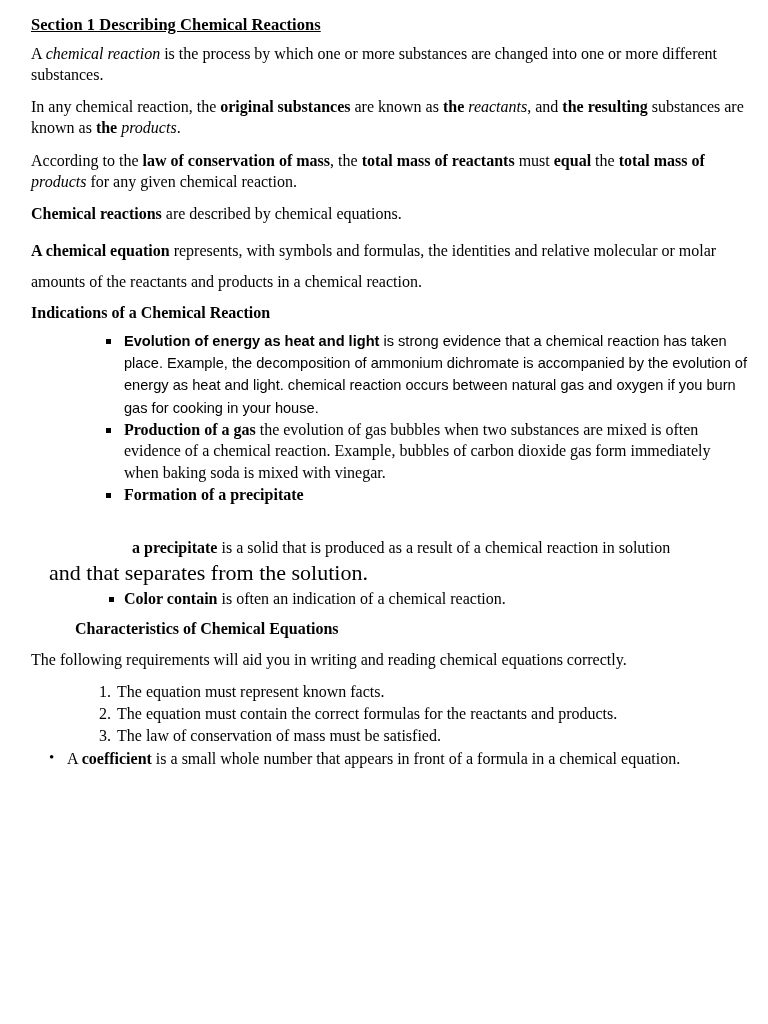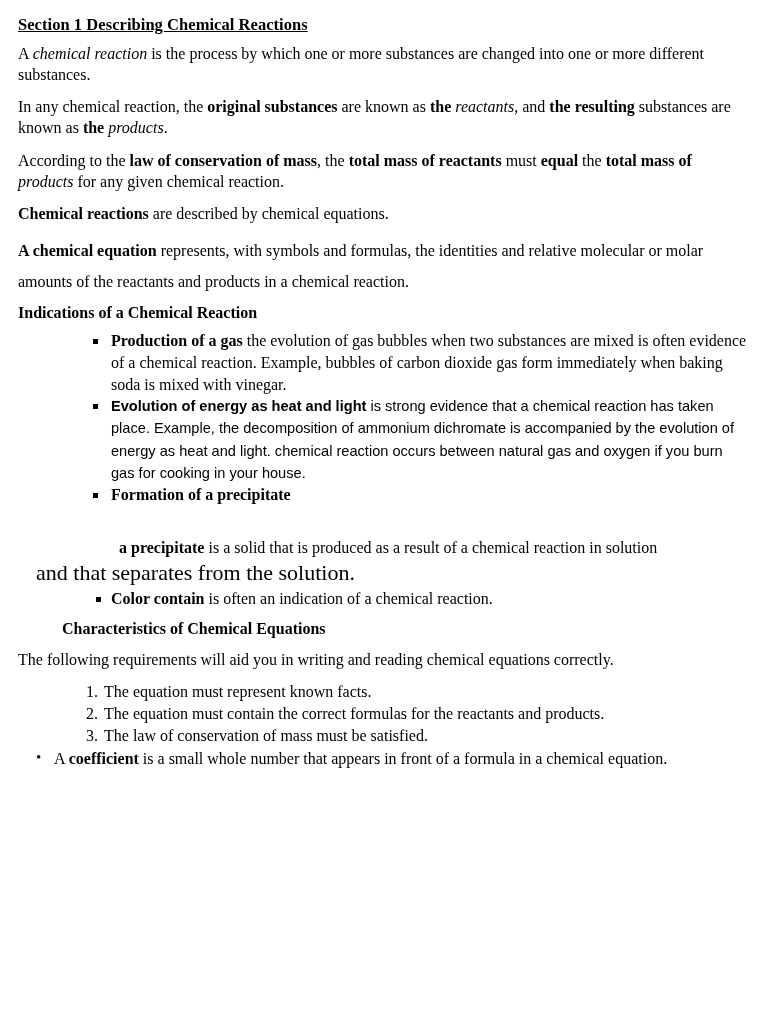--- a/index.html
+++ b/index.html
@@ -13,21 +13,21 @@
     font-family: "Liberation Serif", "DejaVu Serif", serif;
     color: #000000;
     -webkit-font-smoothing: none;
   }
   .page {
     position: relative;
     width: 768px;
     height: 748px;
     background: #ffffff;
     box-sizing: border-box;
-    padding: 14px 20px 0 18px;
+    padding: 14px 20px 0 31px;
   }
 
   
   .h-underline {
     font-size: 16.5px;
     font-weight: bold;
     text-decoration: underline;
     line-height: 1.28;
     margin: 0 0 8px 0;
     letter-spacing: 0.05px;
@@ -158,33 +158,33 @@
   </p>
 
   <p class="body loose">
     <b>A chemical equation</b><span> represents, with symbols and formulas, the identities and relative molecular or molar amounts of the reactants and products in a chemical reaction.</span>
   </p>
 
   <h2 class="h-bold">Indications of a Chemical Reaction</h2>
 
   <ul class="sq-list">
 
-    <li class="sq-item serif">
-      <span class="sq-line">
-        <b>Production of a gas</b><span> the evolution of gas bubbles when two substances are mixed is often evidence of a chemical reaction.</span>
-      </span>
-      <span class="sq-line">Example, bubbles of carbon dioxide gas form immediately when baking soda is mixed with vinegar.</span>
-    </li>
-
     <li class="sq-item sans">
       <span class="sq-line">
         <b>Evolution of energy as heat and light</b><span> is strong evidence that a chemical reaction has taken place.</span>
       </span>
       <span class="sq-line">Example, the decomposition of ammonium dichromate is accompanied by the evolution of energy as heat and light.</span>
       <span class="sq-line">chemical reaction occurs between natural gas and oxygen if you burn gas for cooking in your house.</span>
+    </li>
+
+    <li class="sq-item serif">
+      <span class="sq-line">
+        <b>Production of a gas</b><span> the evolution of gas bubbles when two substances are mixed is often evidence of a chemical reaction.</span>
+      </span>
+      <span class="sq-line">Example, bubbles of carbon dioxide gas form immediately when baking soda is mixed with vinegar.</span>
     </li>
 
     <li class="sq-item serif">
       <span class="sq-line">
         <b>Formation of a precipitate</b>
       </span>
       <span class="sq-line sub-indent">
         <b>a precipitate</b><span> is a solid that is produced as a result of a chemical reaction in solution</span>
       </span>
       <span class="outdent-full">and that separates from the solution.</span>

